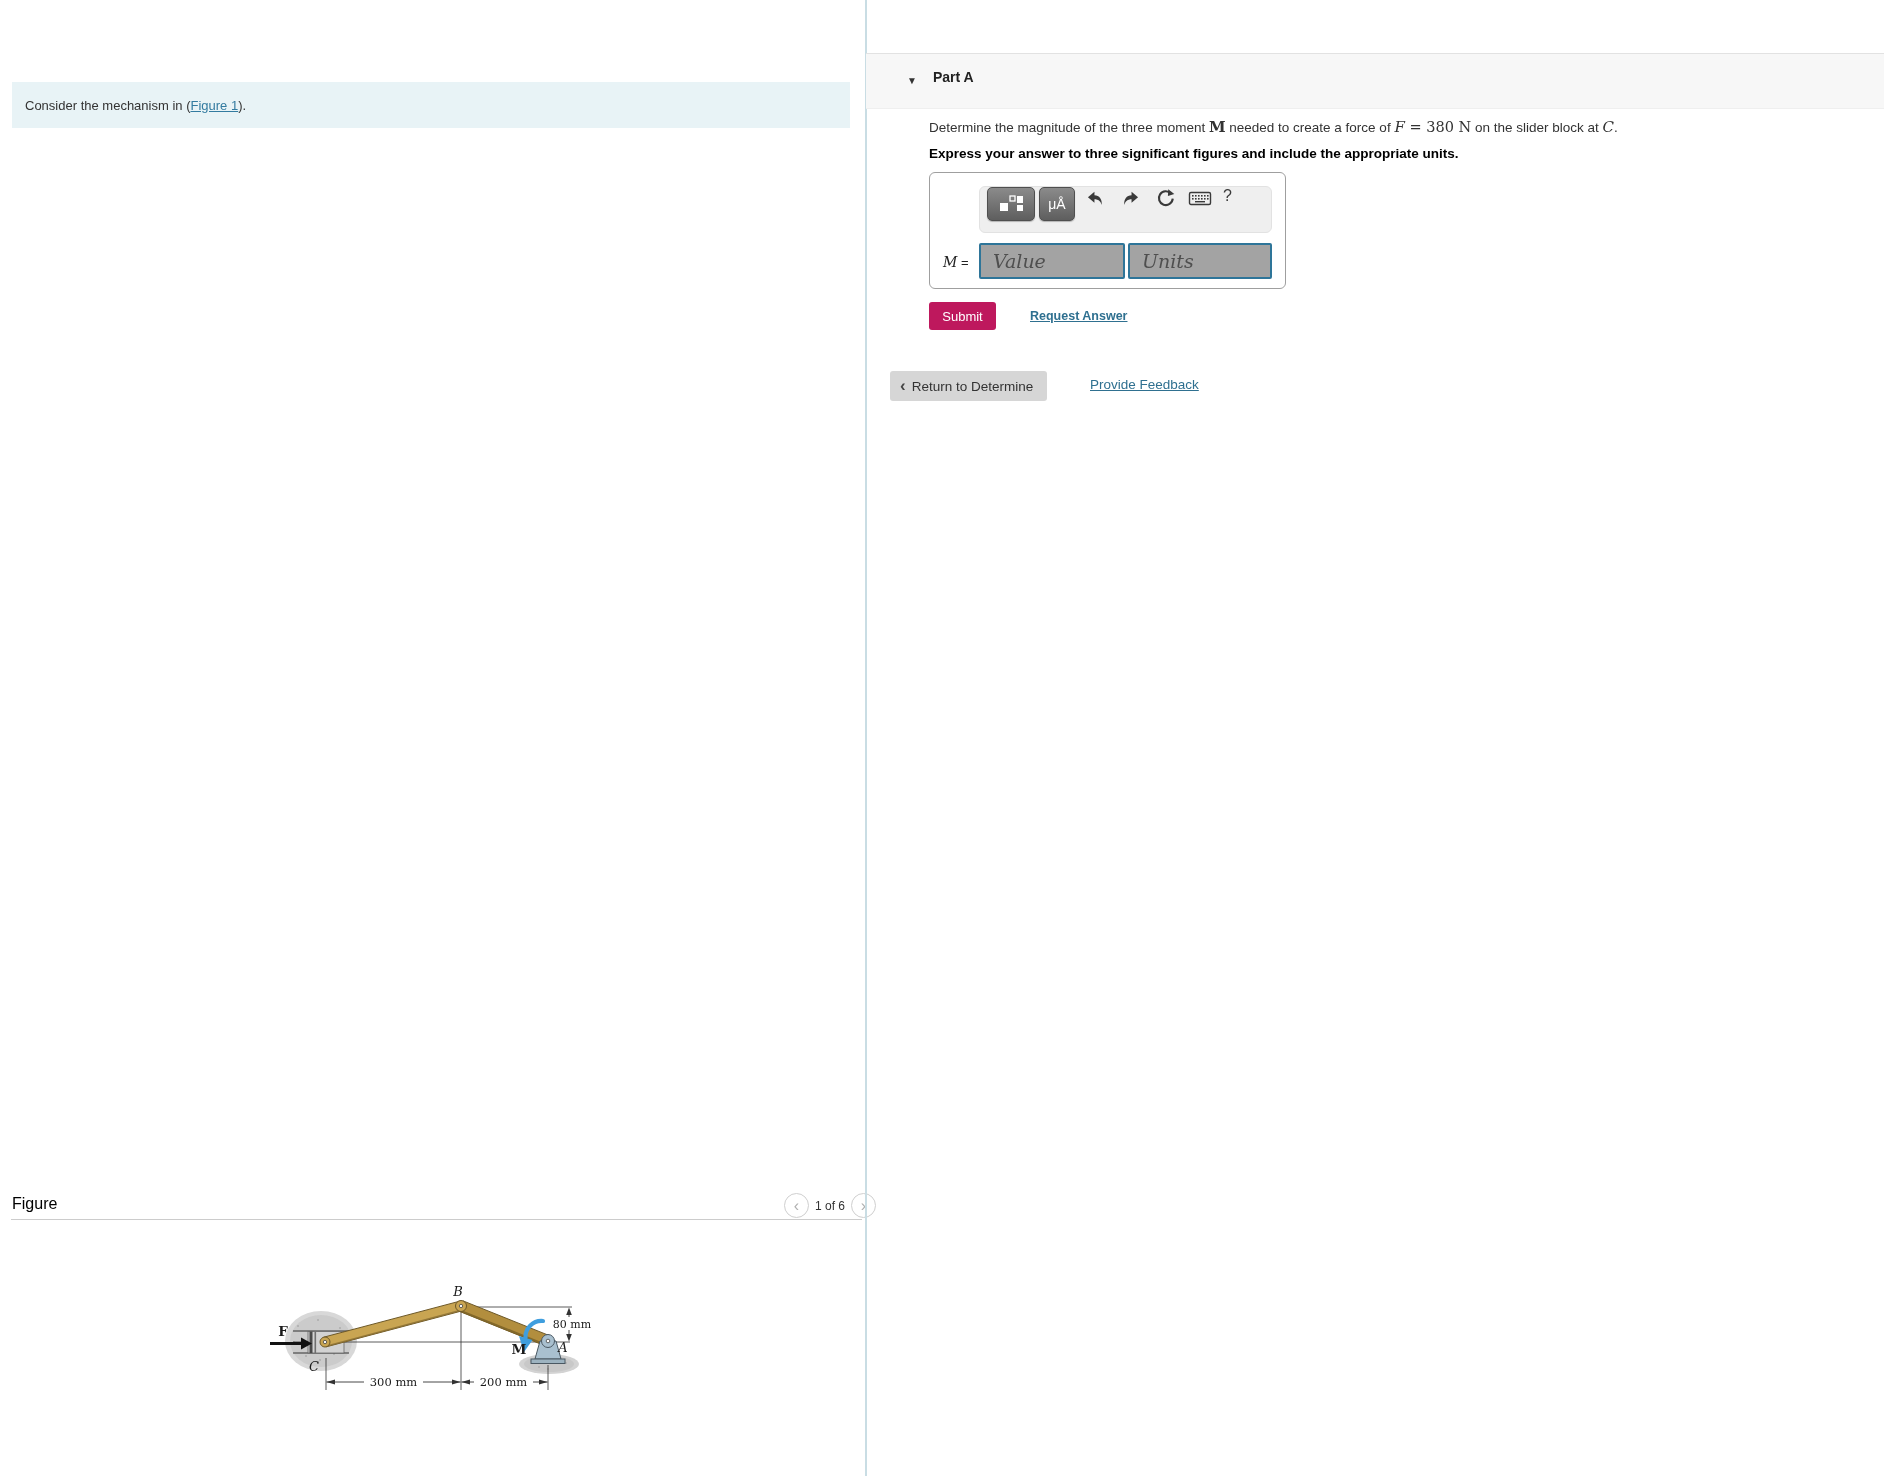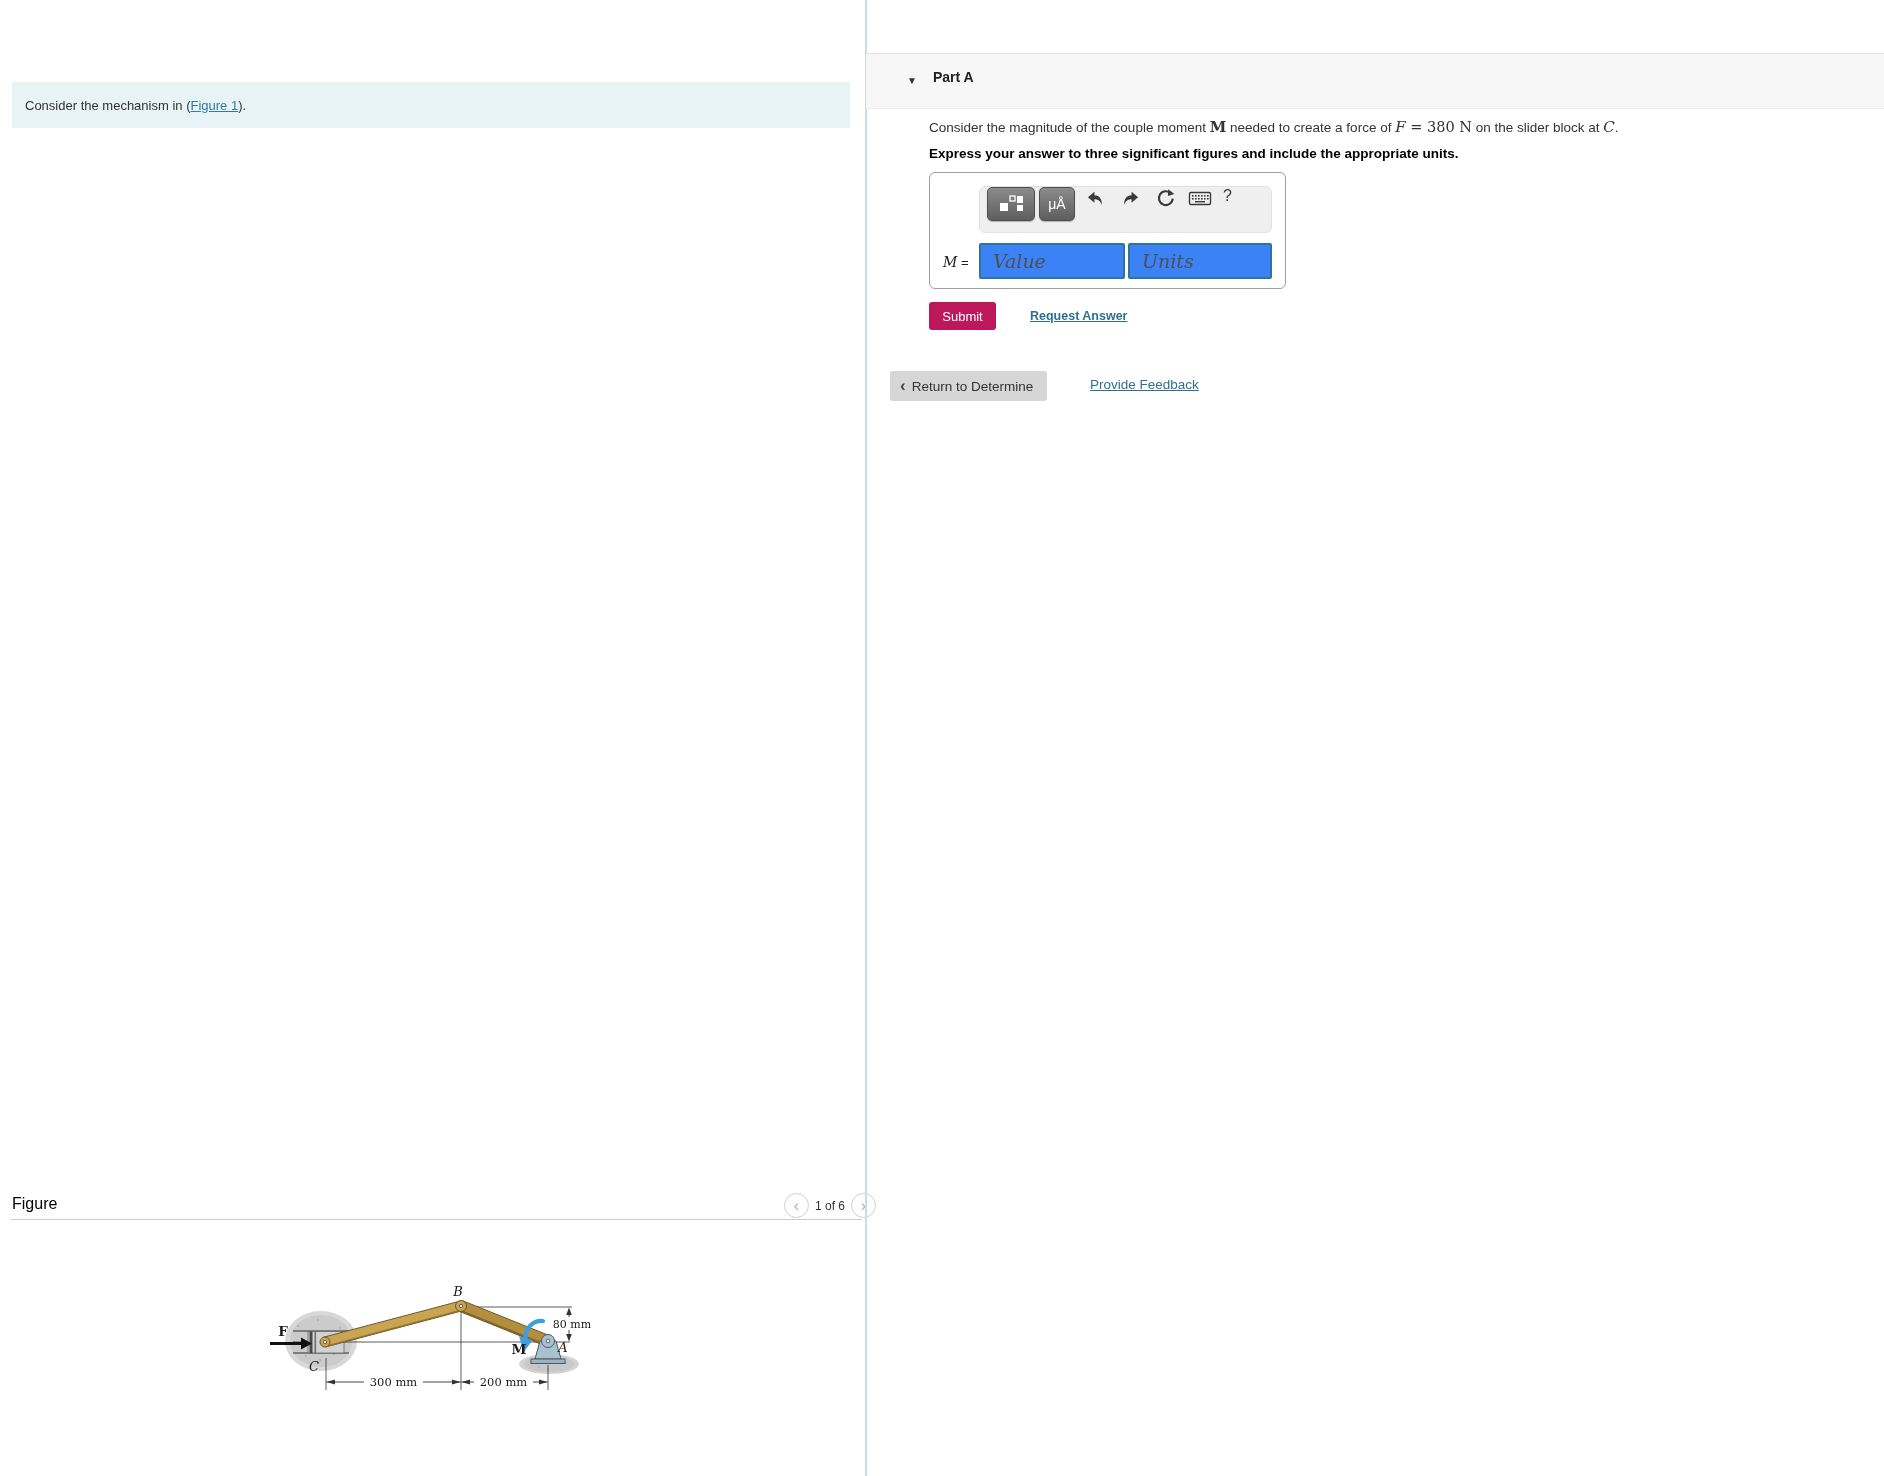--- a/index.html
+++ b/index.html
@@ -49,21 +49,21 @@
             cursor:pointer; box-shadow:0 1px 1px rgba(0,0,0,.25); }
   .eq-btn.small { width:36px; margin-left:4px; }
   .eq-btn .uA { color:#fff; font-size:14px; }
   .tb-icon { width:30px; height:22px; display:flex; align-items:center; justify-content:center; cursor:pointer; margin-left:5px; }
   .tb-icon svg { display:block; }
   .help-q { font-size:16px; color:#3a3a3a; cursor:pointer; margin-left:8px; }
 
   .m-label { position:absolute; left:13px; top:81px; font-size:13px; color:#222; }
   .m-label .mi { font-size:14px; }
   .ans-input { position:absolute; top:70px; height:36px; border:2px solid #2e7599; border-radius:2px;
-               background:#3b82f6; padding-left:12px; font-family:"DejaVu Serif", serif; font-style:italic;
+               background:#a3a3a3; padding-left:12px; font-family:"DejaVu Serif", serif; font-style:italic;
                font-size:19px; color:#333; }
   .ans-input::placeholder { color:#4f4f4f; font-style:italic; opacity:1; }
   .ans-input.value { left:49px; width:146px; }
   .ans-input.units { left:198px; width:144px; }
 
   .submit-btn { position:absolute; left:929px; top:302px; width:67px; height:28px; background:#be185d;
                 color:#fff; border:none; border-radius:3px; font-size:13px; font-family:"Liberation Sans",sans-serif;
                 cursor:pointer; }
   .request-link { position:absolute; left:1014px; top:309px; font-size:12.5px; font-weight:bold;
                   color:#2f7090; text-decoration:underline; cursor:pointer;padding-left:16px; }
@@ -205,21 +205,21 @@
   </svg>
 
   <div class="v-divider"></div>
 
   <div class="part-header">
     <span class="part-caret">▼</span>
     <span class="part-title">Part A</span>
   </div>
 
   <div class="question">
-    <span>Consider the magnitude of the couple moment </span><span class="ms">M</span><span> needed to create a force of </span><span class="mi">F</span><span class="mr"> = 380 </span><span class="mr">N</span><span> on the slider block at </span><span class="mi">C</span><span>.</span>
+    <span>Determine the magnitude of the three moment </span><span class="ms">M</span><span> needed to create a force of </span><span class="mi">F</span><span class="mr"> = 380 </span><span class="mr">N</span><span> on the slider block at </span><span class="mi">C</span><span>.</span>
   </div>
 
   <div class="instruction">Express your answer to three significant figures and include the appropriate units.</div>
 
   <div class="answer-box">
     <div class="eq-toolbar">
       <div class="eq-btn">
         <svg width="26" height="20" viewBox="0 0 26 20">
           <rect x="2" y="9" width="8" height="8" fill="#fff"></rect>
           <rect x="12" y="2" width="5" height="5" fill="none" stroke="#fff" stroke-width="1.3"></rect>

